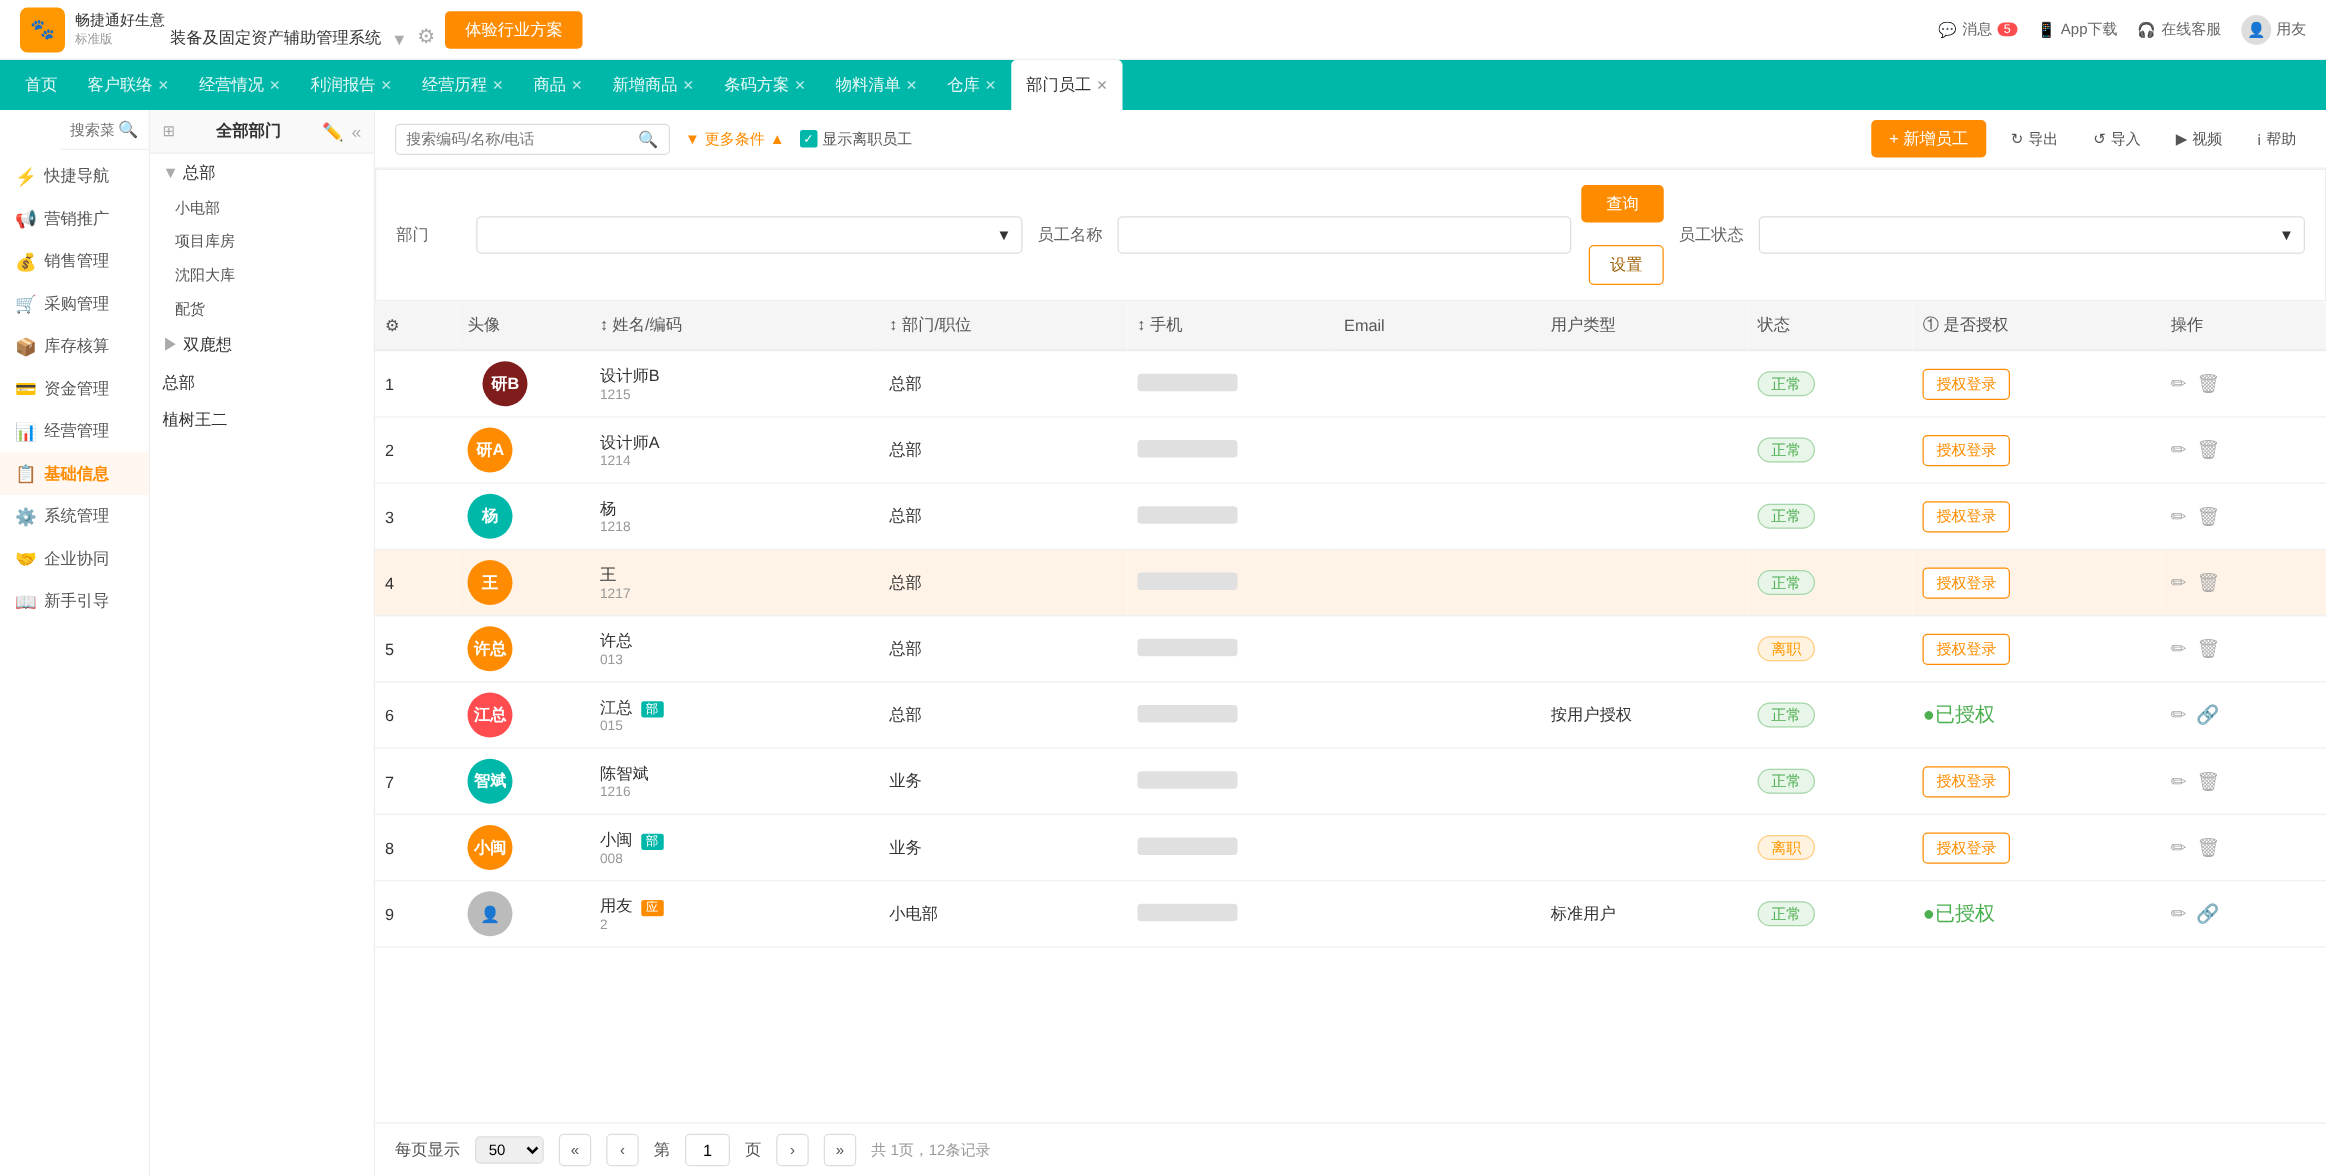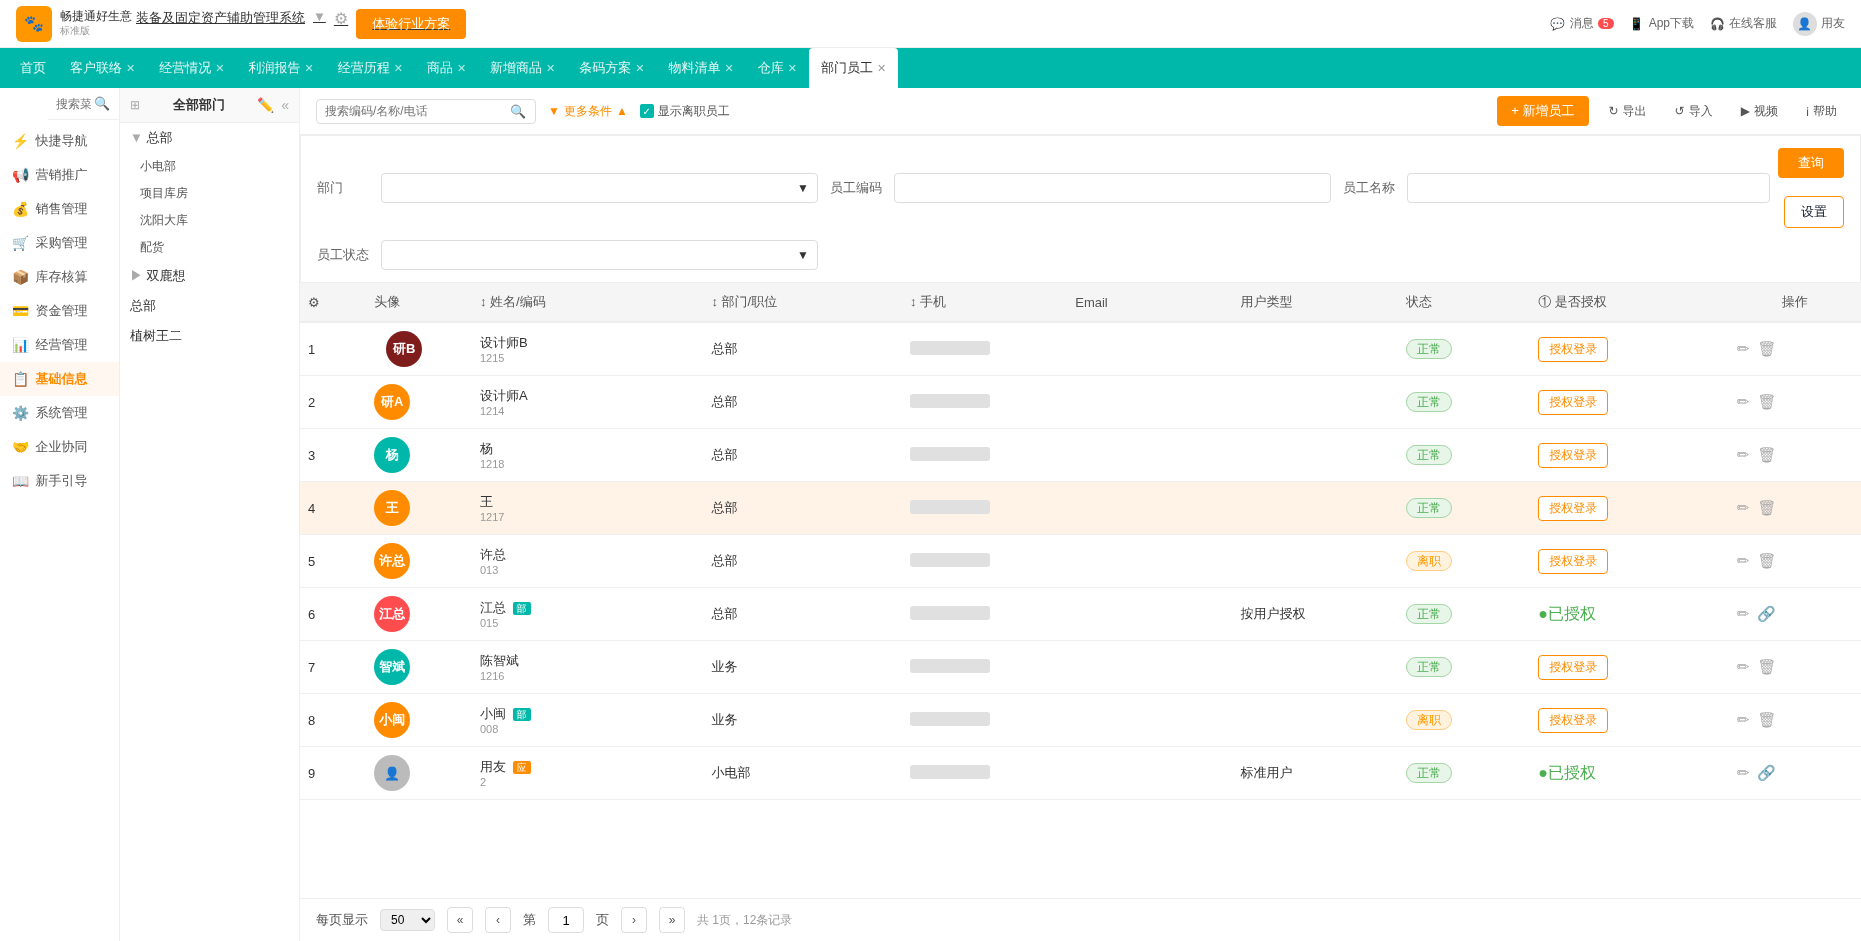--- a/index.html
+++ b/index.html
@@ -29,24 +29,23 @@
       display: flex;
       align-items: center;
       justify-content: center;
       color: white;
       font-size: 16px;
     }
     .logo-text { font-size: 12px; color: #333; line-height: 1.3; }
     .logo-sub { font-size: 10px; color: #999; }
     .system-title-area {
       display: flex;
-      align-items: flex-start;
+      align-items: flex-end;
       gap: 8px;
       flex: 1;
-      text-decoration: underline;
     }
     .header-right {
       display: flex;
       align-items: center;
       gap: 16px;
     }
     .header-btn {
       display: flex;
       align-items: center;
       gap: 4px;
@@ -304,21 +303,21 @@
       background: #ff8c00;
       color: white;
       border: none;
       border-radius: 4px;
       padding: 6px 20px;
       font-size: 13px;
       cursor: pointer;
     }
     .btn-set {
       background: #fff;
-      color: #0f172a;
+      color: #a16207;
       border: 1px solid #ff8c00;
       border-radius: 4px;
       padding: 6px 16px;
       font-size: 13px;
       cursor: pointer;
     }
     .filter-actions {
       display: flex;
       flex-direction: column;
       gap: 18px;
@@ -650,24 +649,20 @@
       </div>
     </div>
 
     <div class="adv-filter">
       <div class="filter-row">
         <span class="filter-label">部门</span>
         <div class="filter-select">
           <span></span>
           <span>▼</span>
         </div>
-      </div>
-      <div class="filter-row">
-        <span class="filter-label">员工编码</span>
-        <input class="filter-input" type="text" value="" style="">
       </div>
       <div class="filter-row">
         <span class="filter-label">员工名称</span>
         <input class="filter-input" type="text" value="" style="">
         <div class="filter-actions">
           <button class="btn-query">查询</button>
           <button class="btn-set">设置</button>
         </div>
       </div>
       <div class="filter-row">
@@ -685,21 +680,21 @@
           <tr>
             <th style="width:40px;">⚙</th>
             <th style="width:60px;">头像</th>
             <th style="width:140px;">↕ 姓名/编码</th>
             <th style="width:120px;">↕ 部门/职位</th>
             <th style="width:100px;">↕ 手机</th>
             <th style="width:100px;">Email</th>
             <th style="width:100px;">用户类型</th>
             <th style="width:80px;">状态</th>
             <th style="width:120px;">① 是否授权</th>
-            <th style="width:80px; text-align:center;">操作</th>
+            <th style="width:80px; text-align:left;">操作</th>
           </tr>
         </thead>
         <tbody>
 
           <tr>
             <td>1</td>
             <td>
               <div class="avatar" style="background:#7f1d1d;margin-left:12px;">研B</div>
             </td>
             <td>

